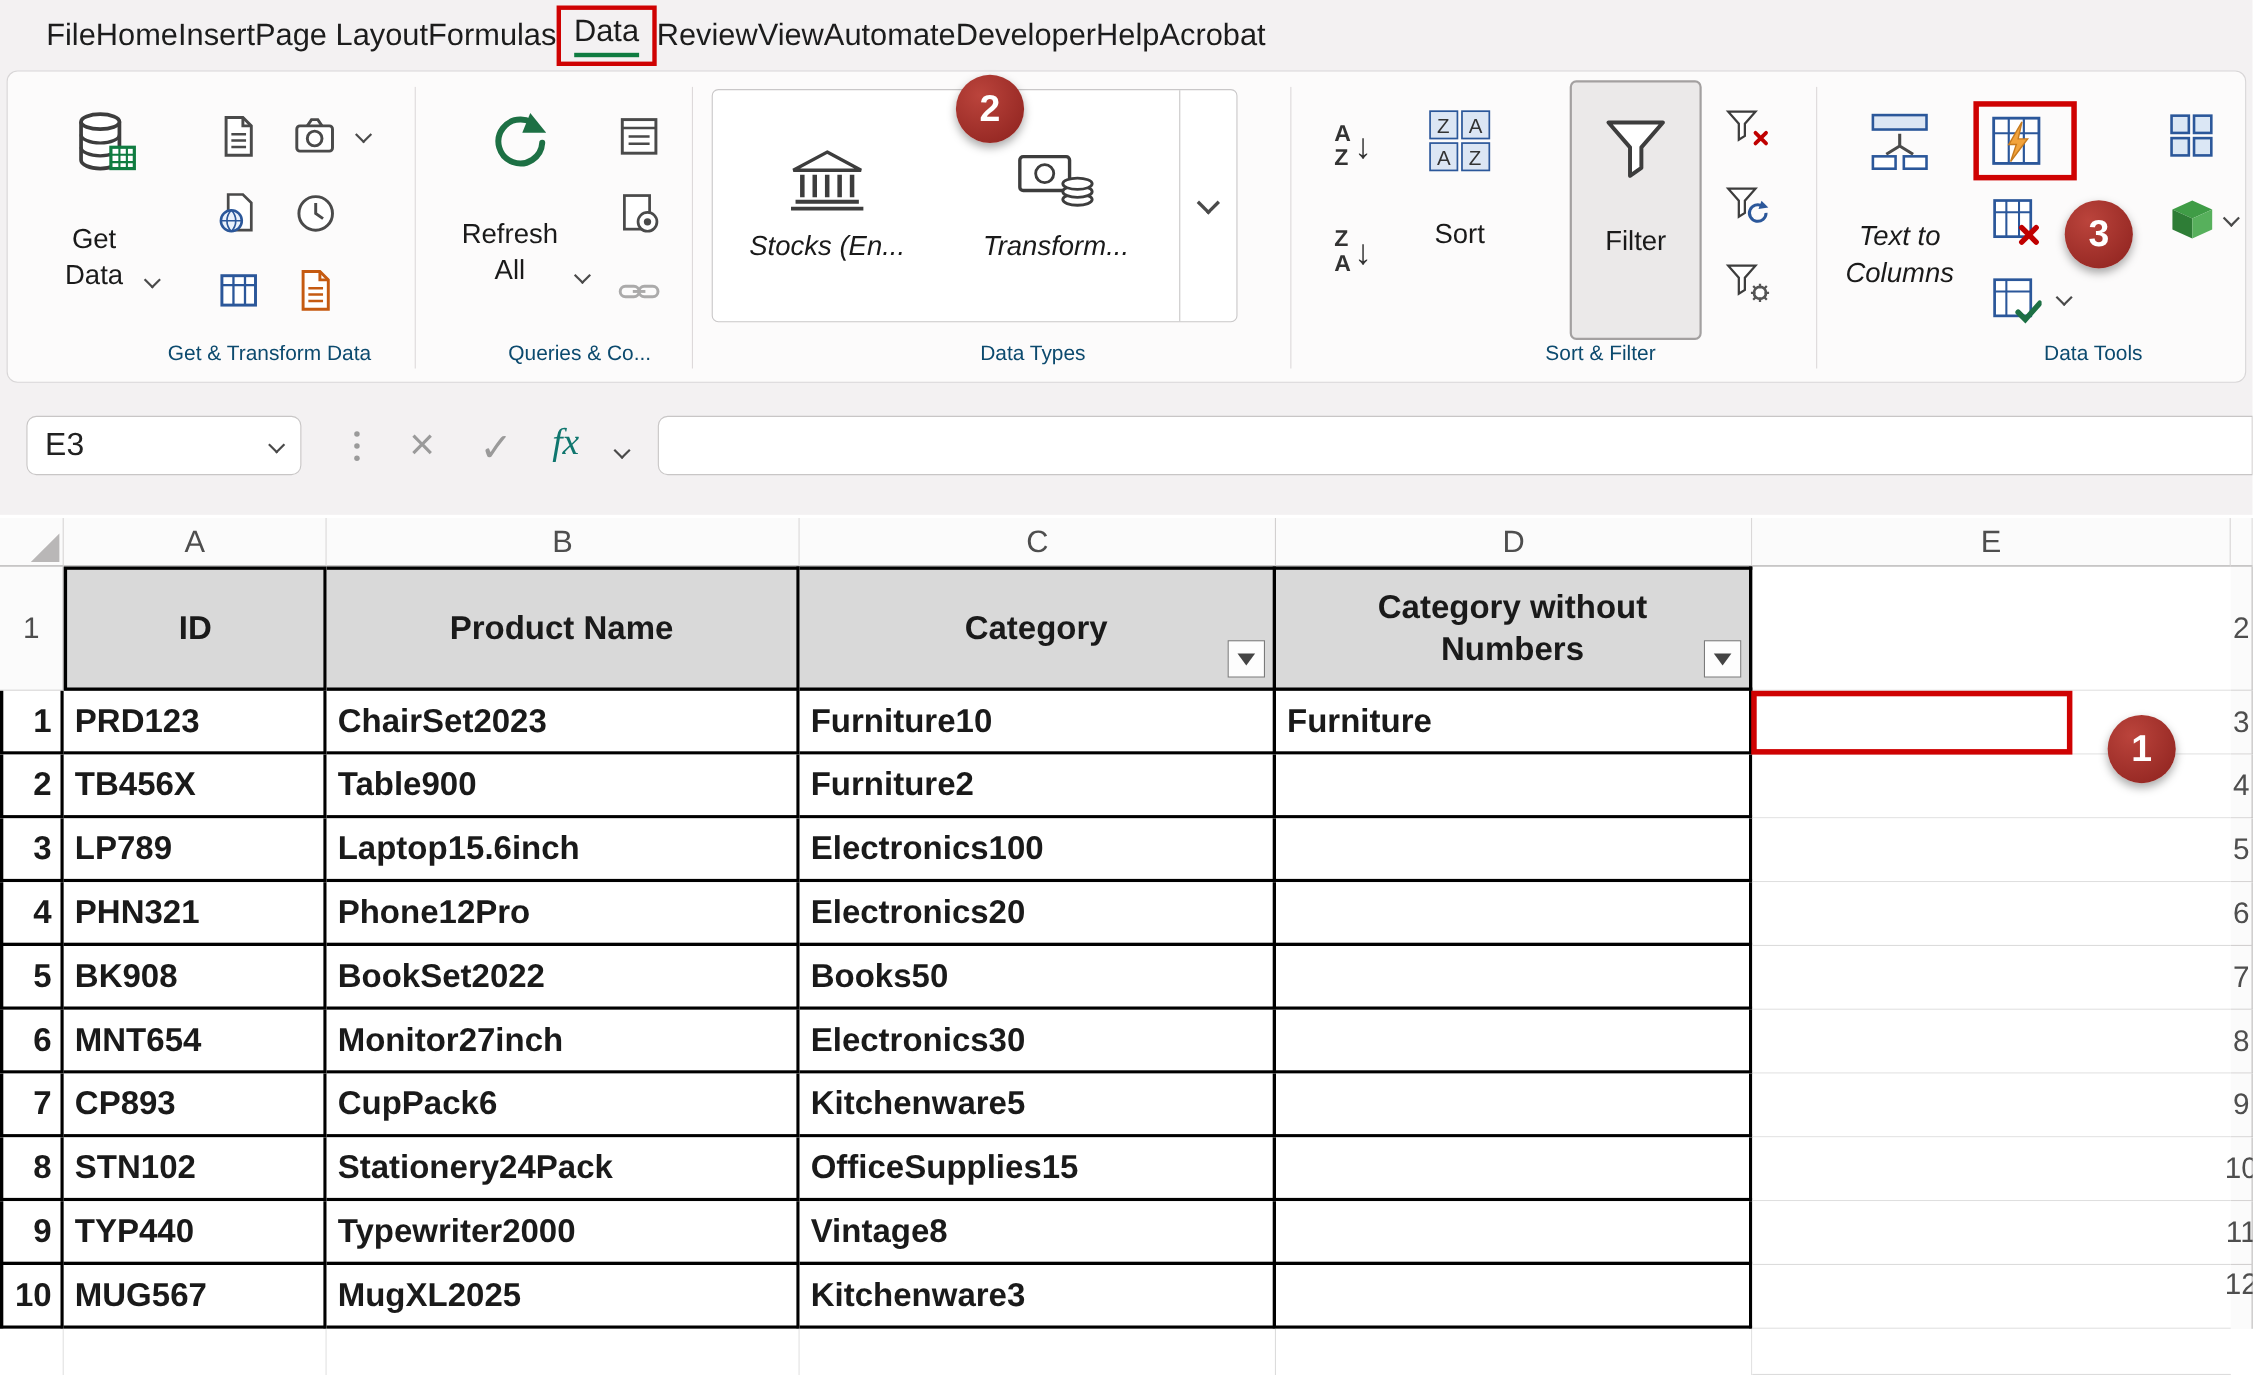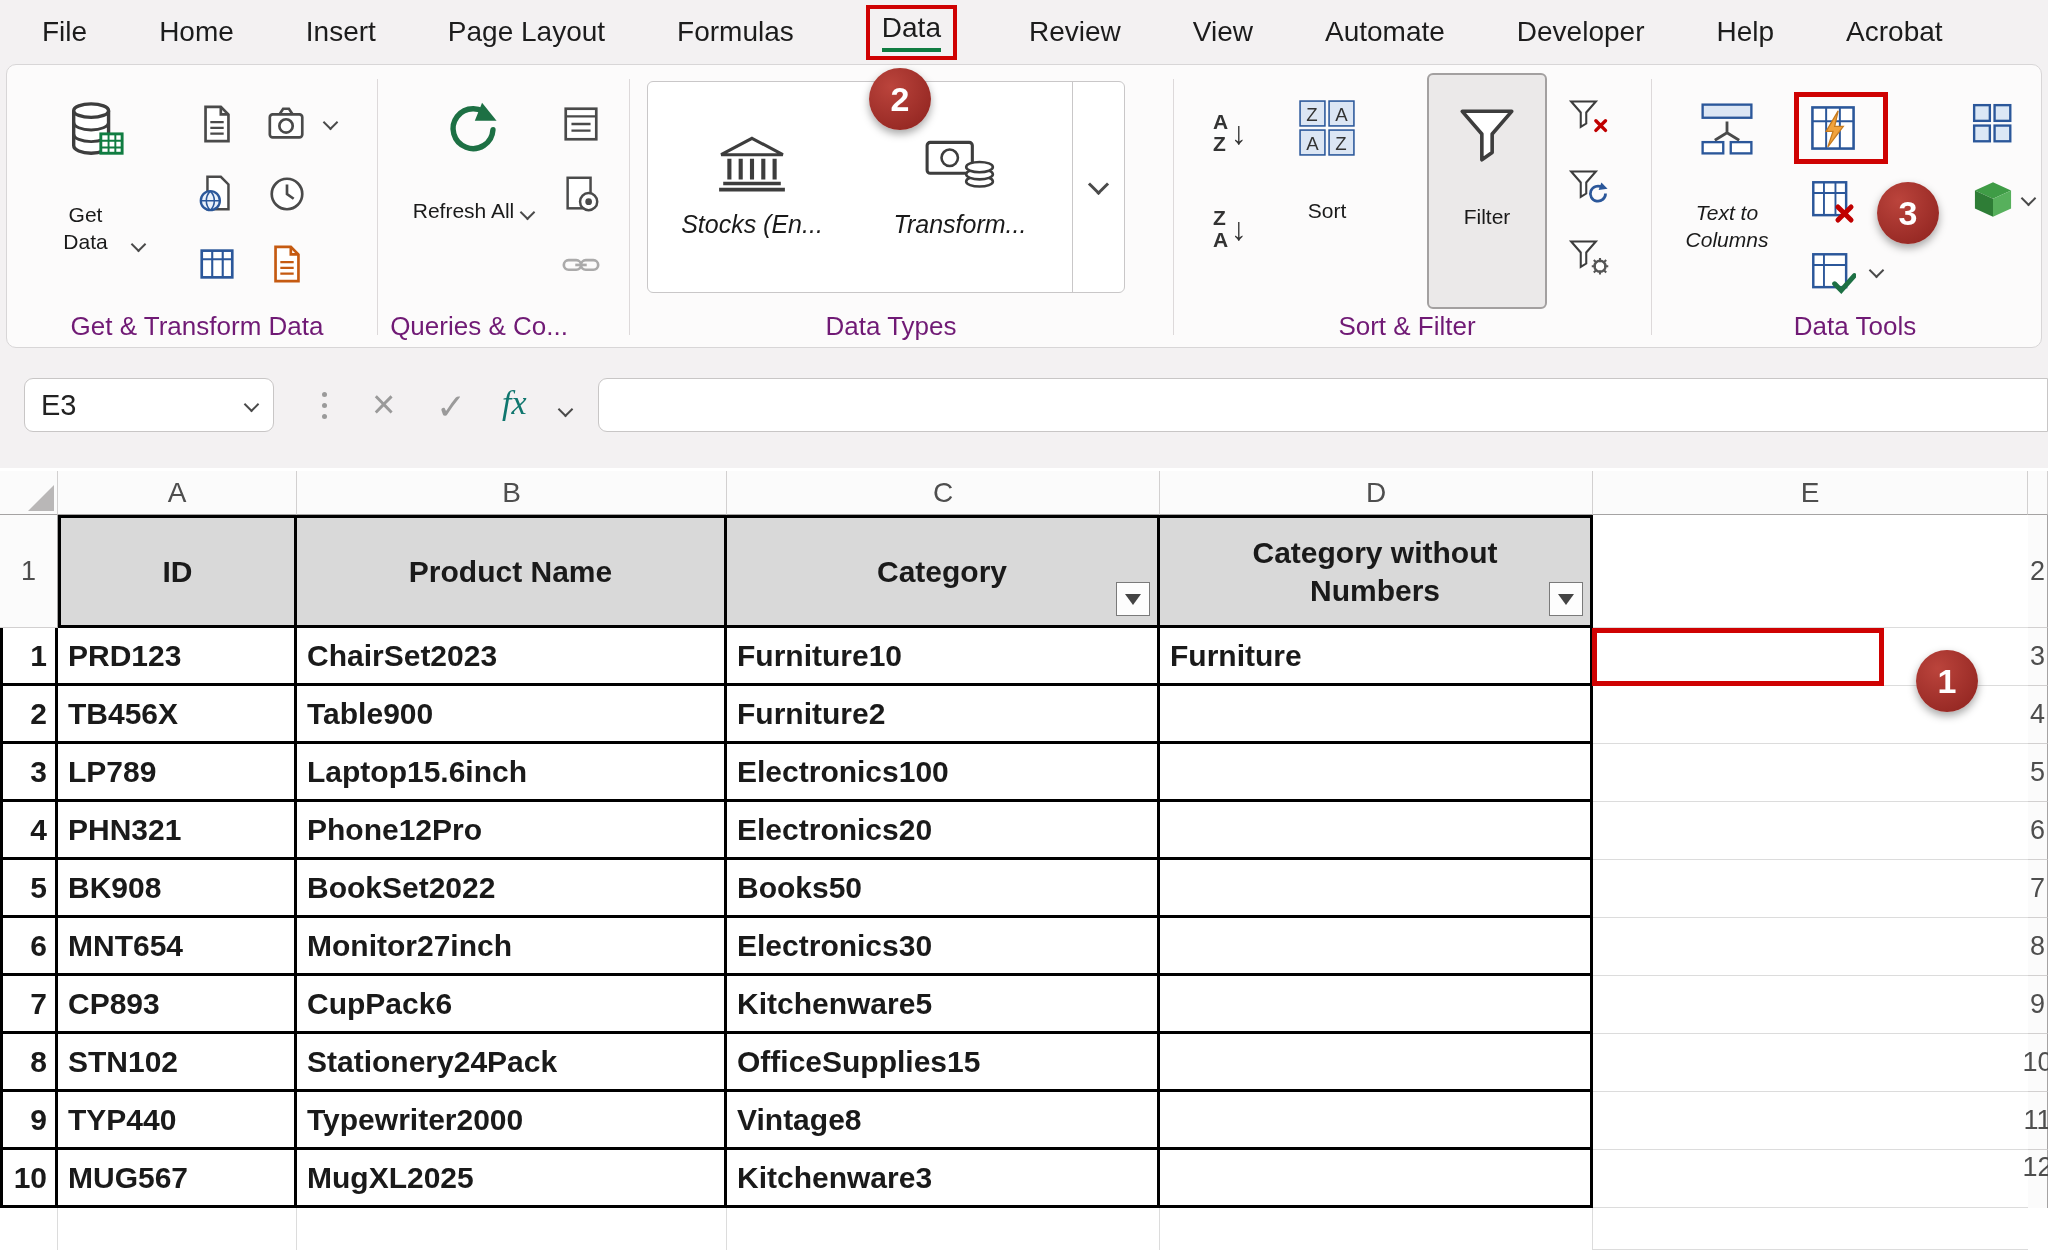--- a/index.html
+++ b/index.html
@@ -3,35 +3,35 @@
 <meta charset="utf-8">
 <style>
   *{box-sizing:border-box;margin:0;padding:0;}
   html,body{background:#fff;}
   .app{position:relative;width:2048px;height:1250px;overflow:hidden;background:#fff;
        font-family:"Liberation Sans","DejaVu Sans",sans-serif;color:#1a1a1a;}
   .backdrop{position:absolute;left:0;top:0;width:2048px;height:468px;background:#f3f1f2;}
 
   
   .tabbar{position:absolute;left:0;top:0;width:2048px;height:64px;display:flex;
-          align-items:center;gap:72px;padding-left:42px;}
+          align-items:center;padding-left:42px;}
   .rtab{font-size:28px;color:#1c1c1c;white-space:nowrap;flex:0 0 auto;cursor:default;}
   .rtab.annotated{border:4px solid #cf0202;padding:3px 12px 12px;position:relative;}
   .rtab.annotated::after{content:"";position:absolute;left:12px;right:12px;bottom:4px;
           height:4px;background:#107c41;}
 
   
   .ribbon{position:absolute;left:6px;top:64px;width:2036px;height:284px;background:#fcfbfb;
           border:1px solid #d8d6d7;border-radius:10px;}
   .vsep{position:absolute;top:14px;bottom:12px;width:1px;background:#ddd9da;}
-  .grplabel{position:absolute;top:246px;transform:translateX(-50%);font-size:26px;
-          color:#701a75;white-space:nowrap;}
+  .grplabel{position:absolute;top:246px;transform:translateX(-50%);font-size:19px;
+          color:#0c4a6e;white-space:nowrap;margin-left:48px;}
   .bigbtn{position:absolute;top:12px;height:230px;display:flex;flex-direction:column;
           align-items:center;gap:40px;padding-top:22px;}
-  .blbl{font-size:21px;color:#1a1a1a;text-align:center;line-height:1.3;}
+  .blbl{font-size:25px;color:#1a1a1a;text-align:center;line-height:1.3;}
   .lblrow{display:flex;align-items:flex-end;gap:8px;}
   .smbtn{position:absolute;width:52px;height:50px;display:flex;align-items:center;
           justify-content:center;}
   .chev{display:inline-block;width:11px;height:11px;border-right:2.5px solid #4a4a4a;
         border-bottom:2.5px solid #4a4a4a;transform:rotate(45deg);margin-bottom:6px;}
   .chev.abs{position:absolute;}
   .chev.big{width:15px;height:15px;border-width:3px;}
 
   #btn-get-data{left:30px;width:116px;}
   #btn-get-data .blbl{max-width:78px;}

